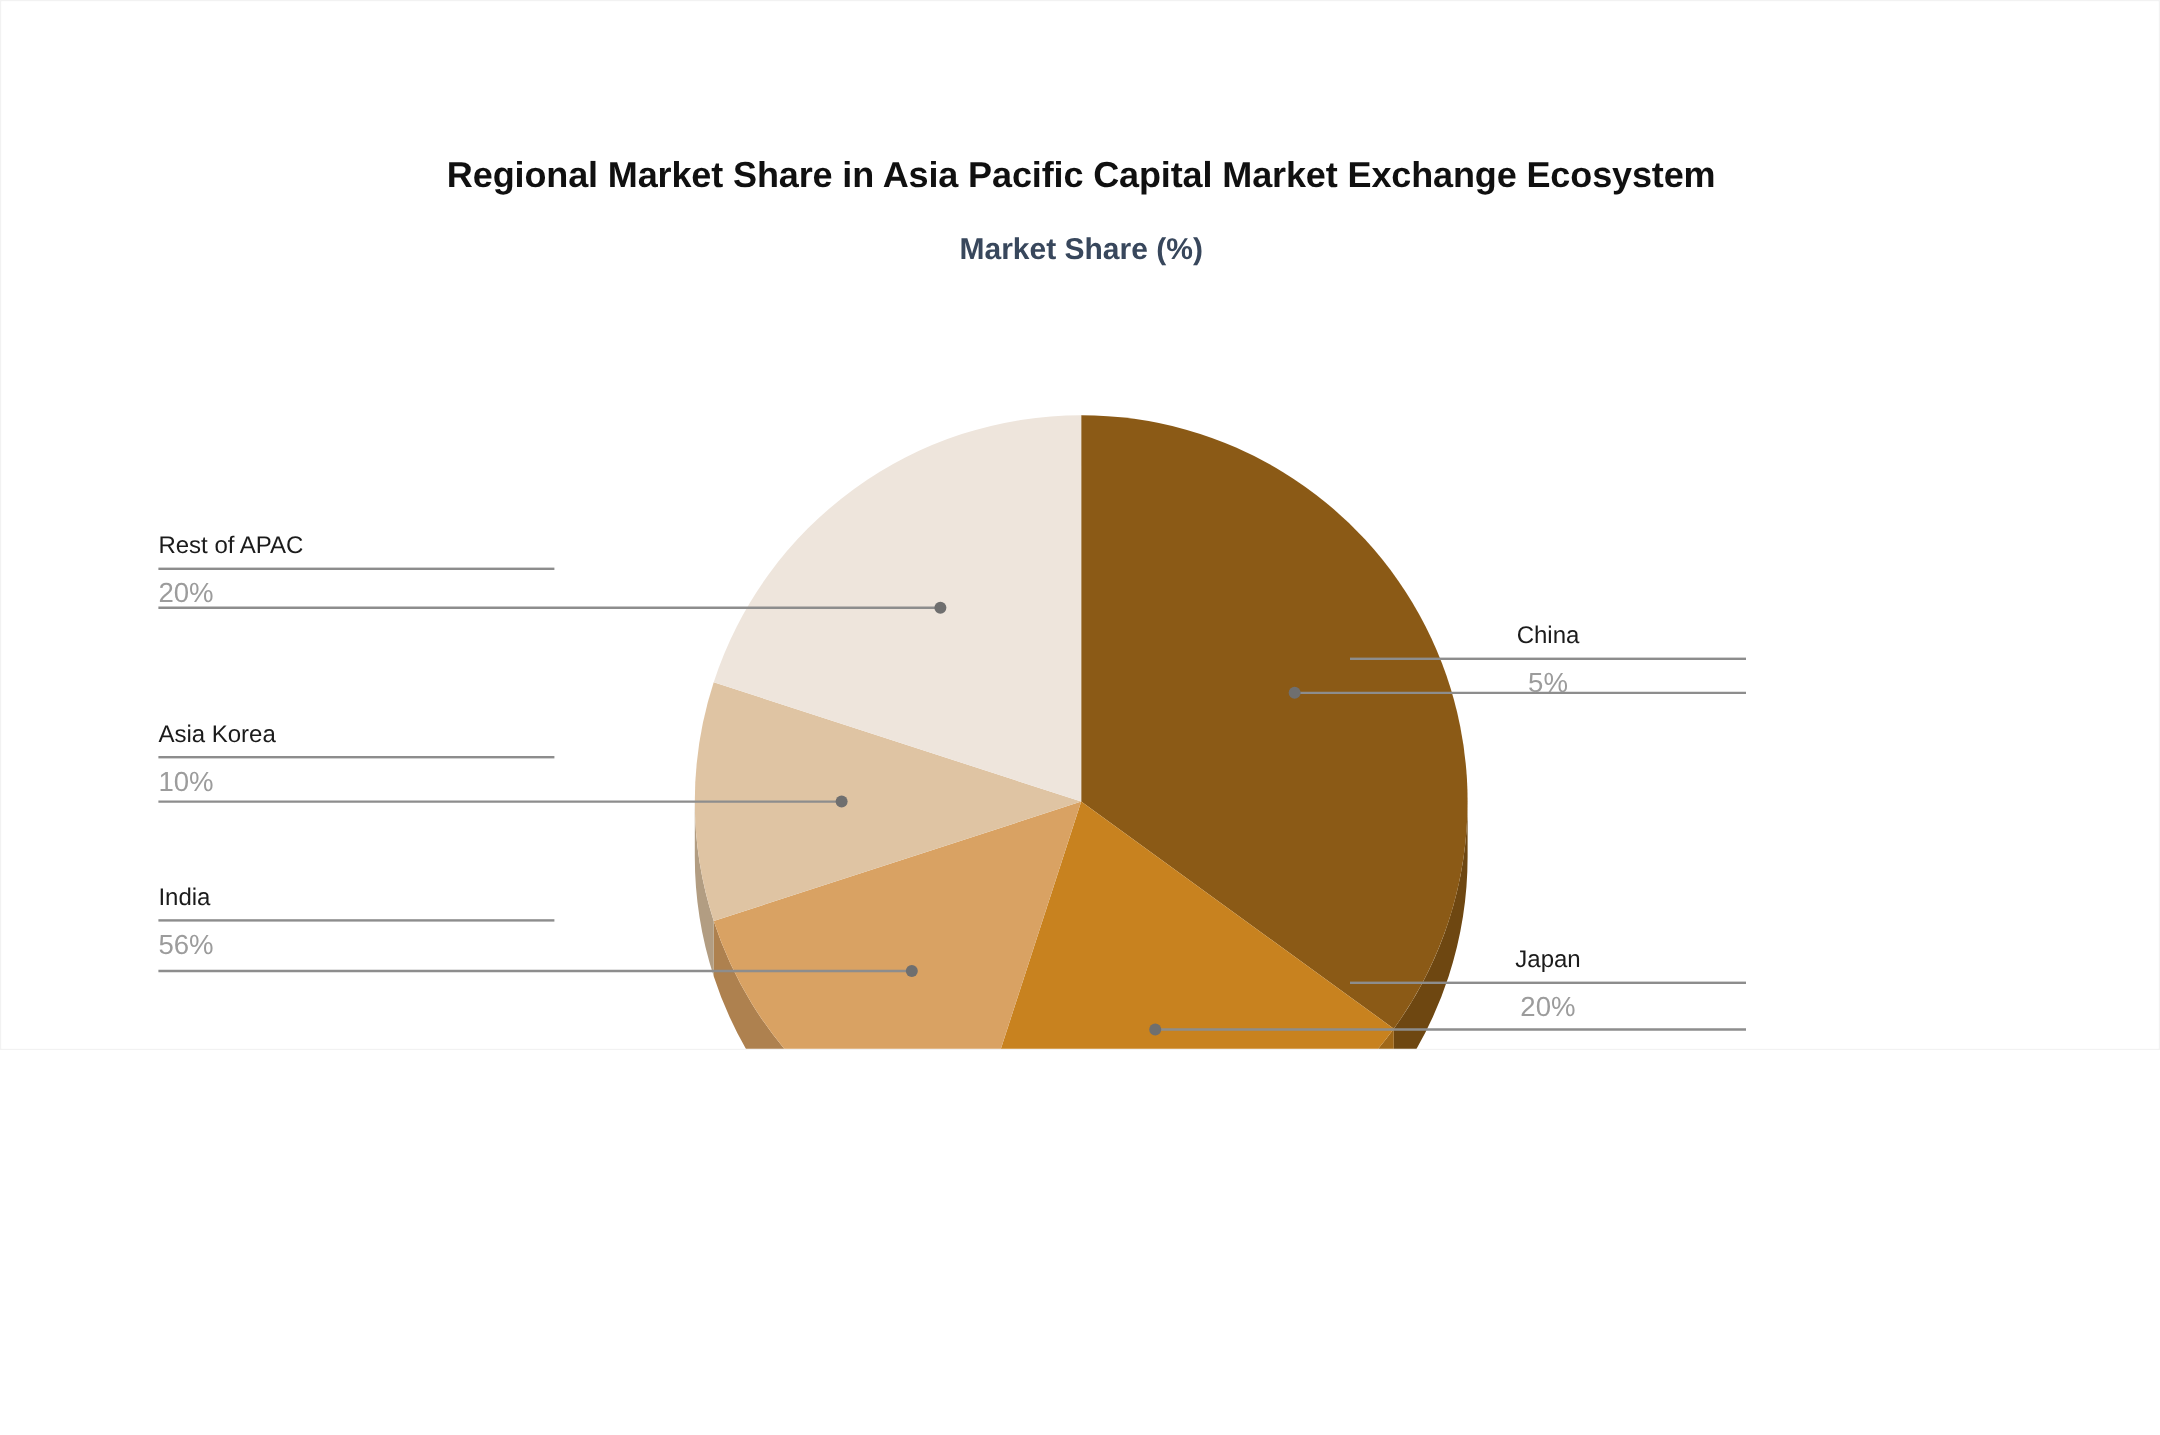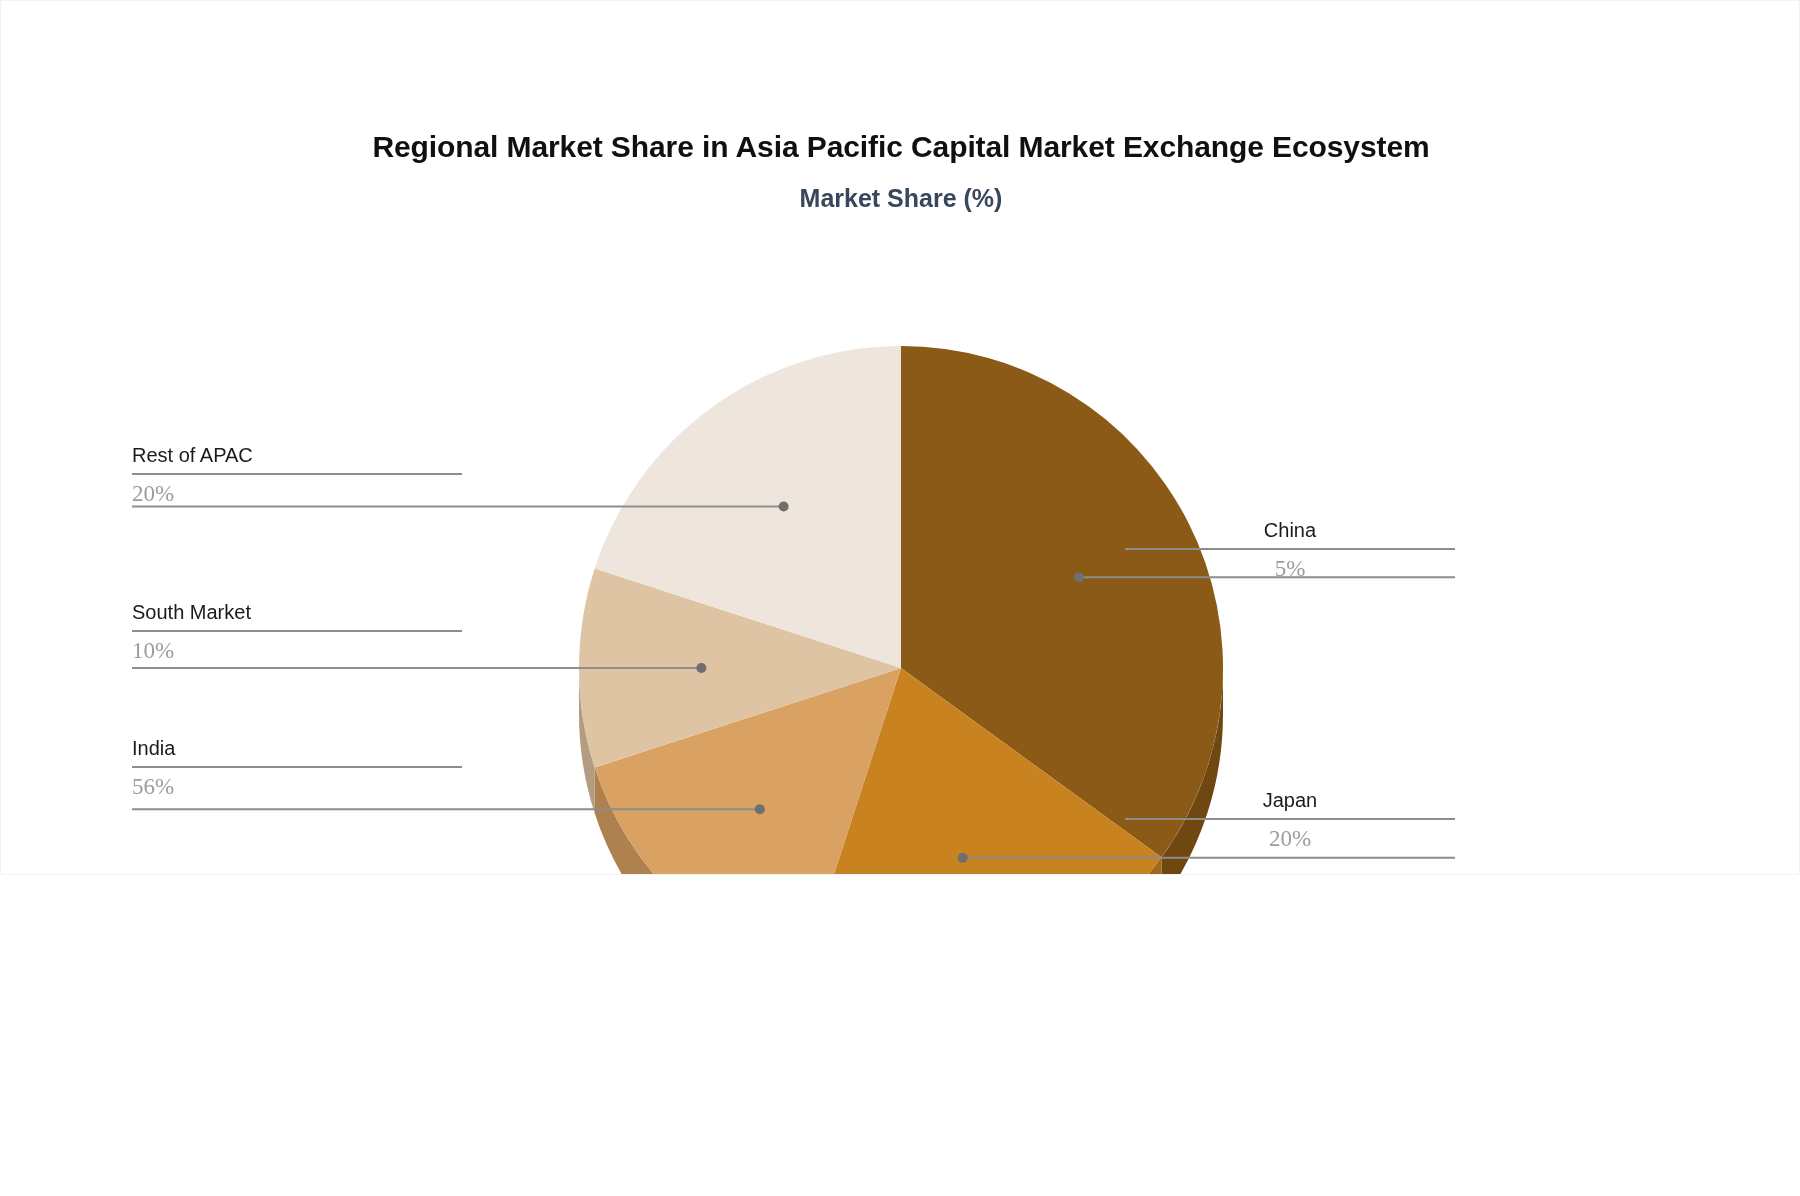--- a/index.html
+++ b/index.html
@@ -33,21 +33,21 @@
   }
   #chart-title {
     font-size: 30px;
     font-weight: bold;
     color: #101010;
     letter-spacing: -0.1px;
     line-height: 40px;
     white-space: nowrap;
   }
   #chart-subtitle {
-    margin-top: 15px;
+    margin-top: 25px;
     font-size: 25px;
     font-weight: bold;
     color: #38475c;
     line-height: 32px;
   }
 
   
   #pie-wrap {
     position: absolute;
     left: 0;
@@ -72,21 +72,20 @@
   .callout .cal-rule {
     height: 0;
     border-top: 2px solid #8d8d8d;
     margin-top: 4px;
   }
   .callout .cal-value {
     font-size: 23px;
     color: #9c9c9c;
     line-height: 30px;
     margin-top: 4px;
-    font-family: Liberation Serif, serif;
   }
   .callout.left  { text-align: left; }
   .callout.right { text-align: center; }
 
   
 
   
   #logo {
     position: absolute;
     left: 1448px;
@@ -159,21 +158,21 @@
     <div class="cal-value">20%</div>
   </div>
 
   <div class="callout left" id="co-india" style="left:131px; top:733px;">
     <div class="cal-name">India</div>
     <div class="cal-rule"></div>
     <div class="cal-value">56%</div>
   </div>
 
   <div class="callout left" id="co-korea" style="left:131px; top:597px;">
-    <div class="cal-name">South Market</div>
+    <div class="cal-name">Asia Korea</div>
     <div class="cal-rule"></div>
     <div class="cal-value">10%</div>
   </div>
 
   <div class="callout left" id="co-apac" style="left:131px; top:440px;">
     <div class="cal-name">Rest of APAC</div>
     <div class="cal-rule"></div>
     <div class="cal-value">20%</div>
   </div>
 

